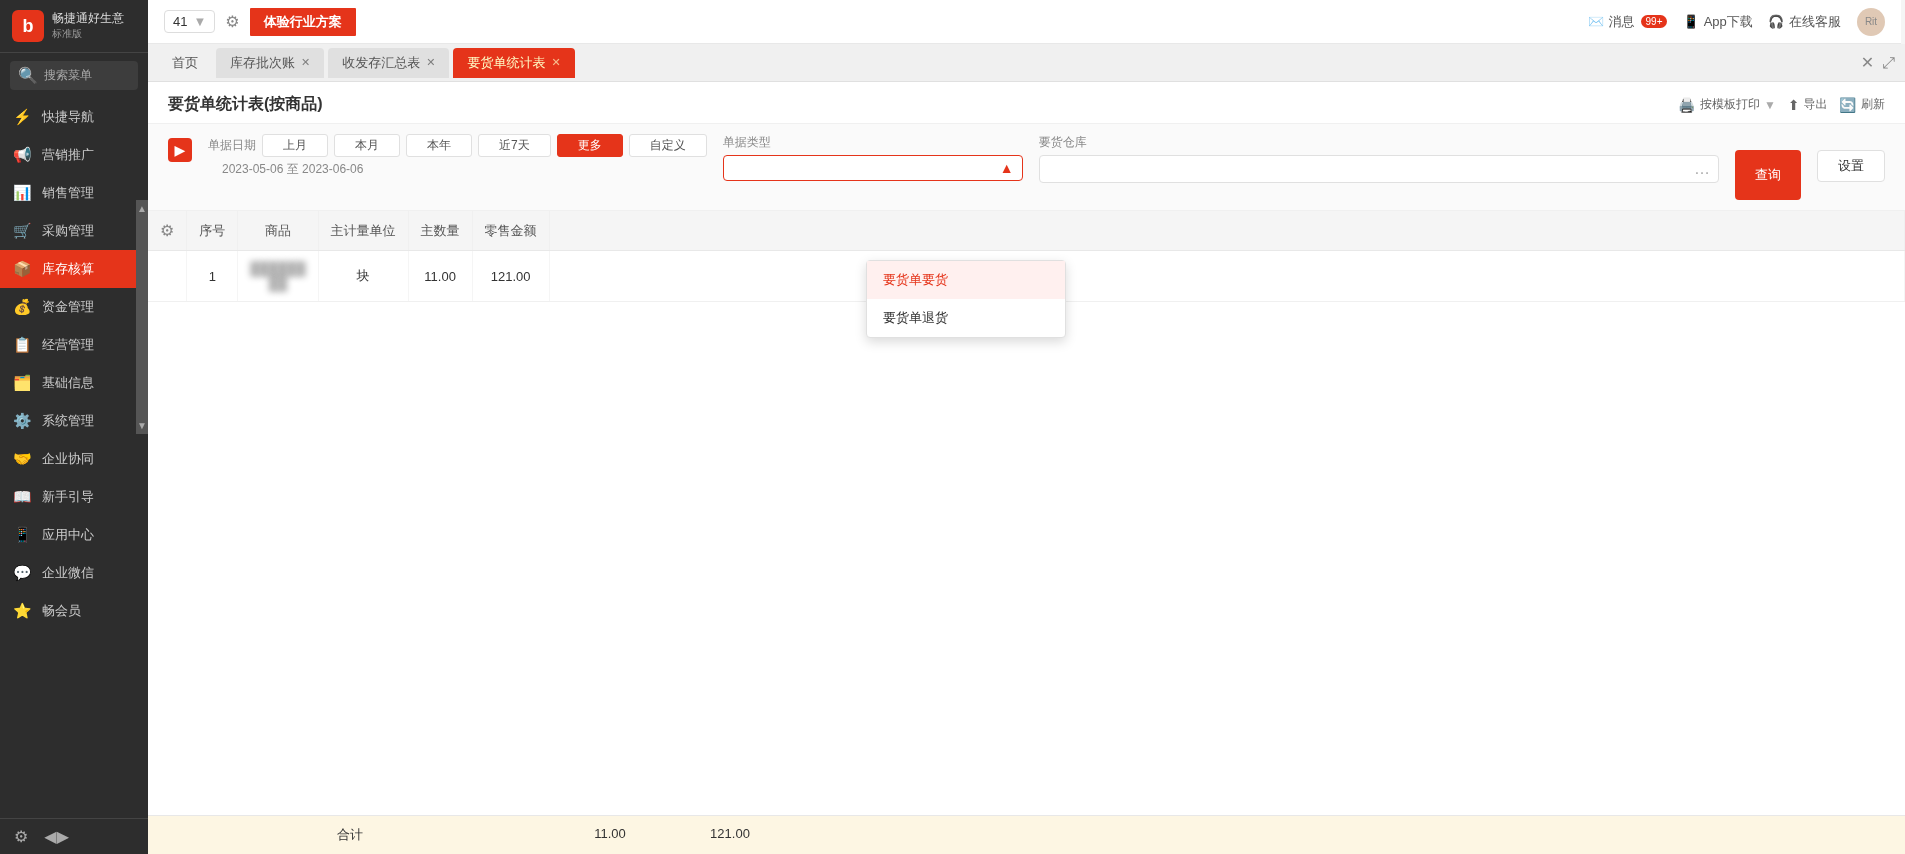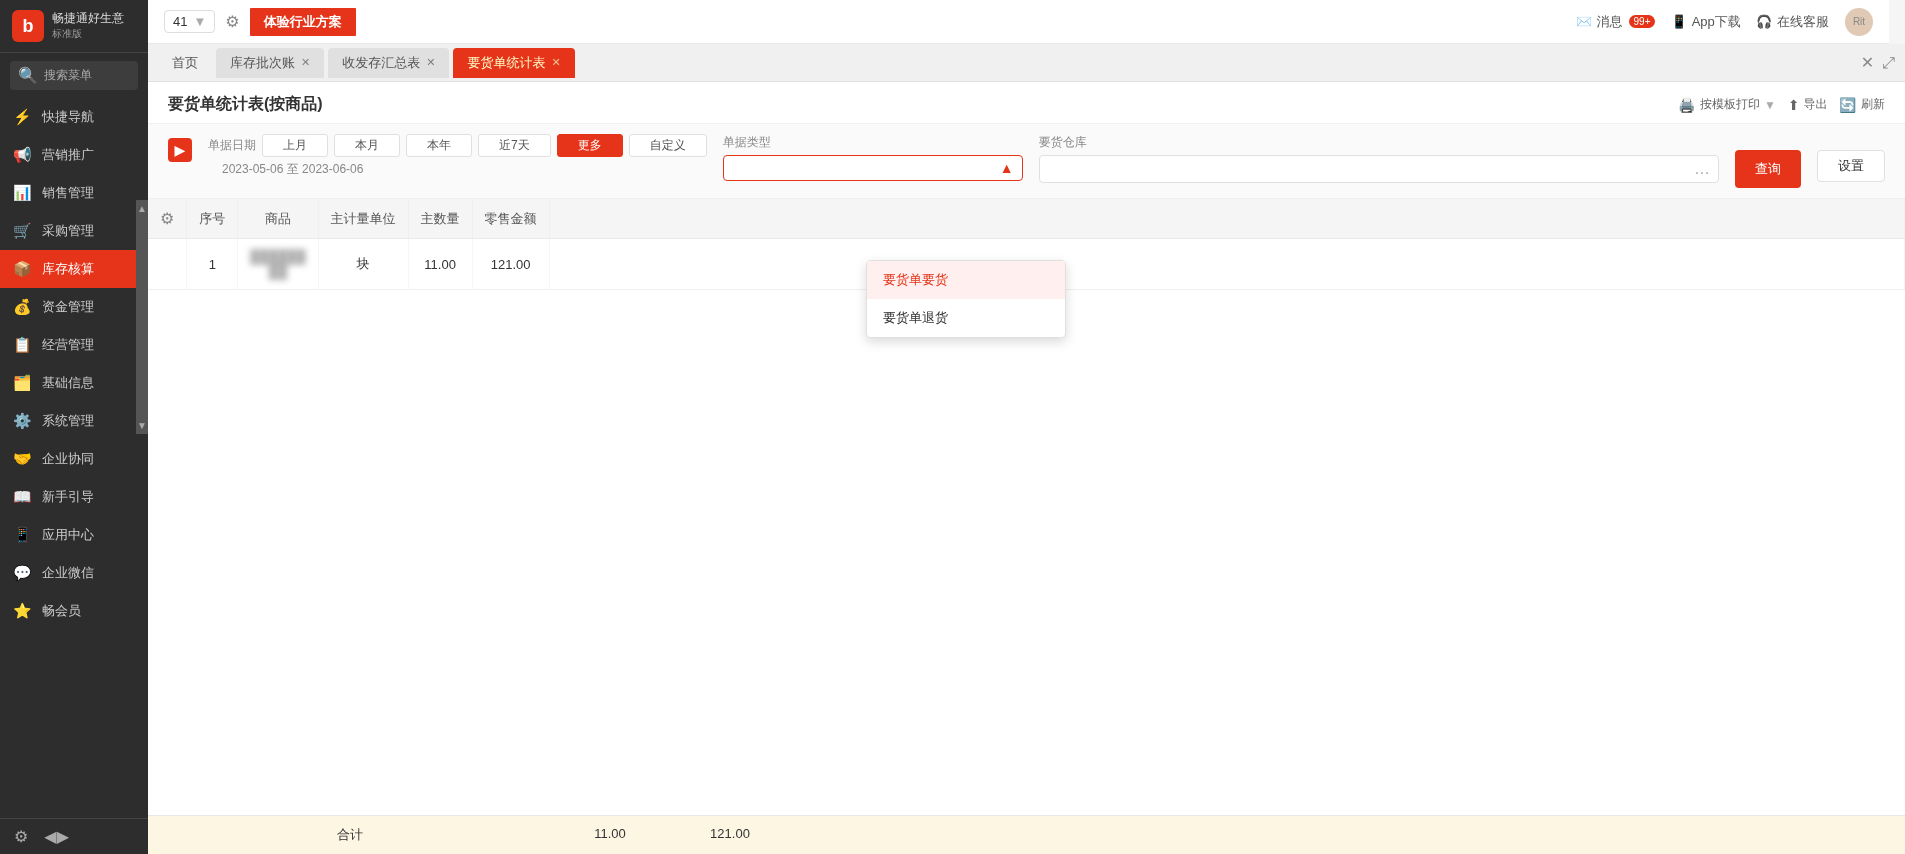--- a/index.html
+++ b/index.html
@@ -34,21 +34,21 @@
     }
     .sidebar-item.active { background: #e5341a; color: white; }
     .sidebar-item-icon { width: 18px; height: 18px; display: flex; align-items: center; justify-content: center; font-size: 15px; flex-shrink: 0; }
     .sidebar-footer {
       border-top: 1px solid #444; padding: 8px 14px; display: flex; align-items: center; gap: 16px;
     }
     .sidebar-footer-icon { color: #aaa; font-size: 16px; cursor: pointer; }
 
     
     .topbar {
-      position: fixed; left: 148px; top: 0; right: 16px; height: 44px;
+      position: fixed; left: 148px; top: 0; right: 4px; height: 44px;
       background: #fff; border-bottom: 1px solid #e8e8e8;
       display: flex; align-items: center; justify-content: space-between; padding: 8px 16px;
       z-index: 100;
     }
     .topbar-left { display: flex; align-items: center; gap: 10px; }
     .topbar-store {
       display: flex; align-items: center; gap: 6px; border: 1px solid #ddd;
       border-radius: 4px; padding: 3px 8px; cursor: pointer; font-size: 13px; color: #333;
     }
     .topbar-trial-btn {
@@ -133,21 +133,21 @@
     .filter-type-arrow { color: #e5341a; cursor: pointer; font-size: 14px; }
     .filter-warehouse-group { display: flex; flex-direction: column; gap: 4px; flex: 1; }
     .filter-warehouse-input-row {
       display: flex; align-items: center; gap: 4px;
       border: 1px solid #e0e0e0; border-radius: 4px; padding: 4px 8px; background: white;
     }
     .filter-warehouse-input { border: none; outline: none; font-size: 13px; flex: 1; background: transparent; }
     .filter-more-btn { color: #aaa; cursor: pointer; font-size: 16px; }
     .query-btn {
       background: #e5341a; color: white; border: none; border-radius: 4px;
-      padding: 10px 20px; font-size: 13px; cursor: pointer; margin-top: 16px;
+      padding: 16px 20px; font-size: 13px; cursor: pointer; margin-top: 16px;
     }
     .settings-btn {
       background: white; color: #333; border: 1px solid #e0e0e0; border-radius: 4px;
       padding: 6px 20px; font-size: 13px; cursor: pointer; margin-top: 16px;
     }
 
     
     .dropdown-overlay {
       position: absolute; top: 178px; left: 718px; z-index: 200;
       background: white; border: 1px solid #e0e0e0; border-radius: 4px;

